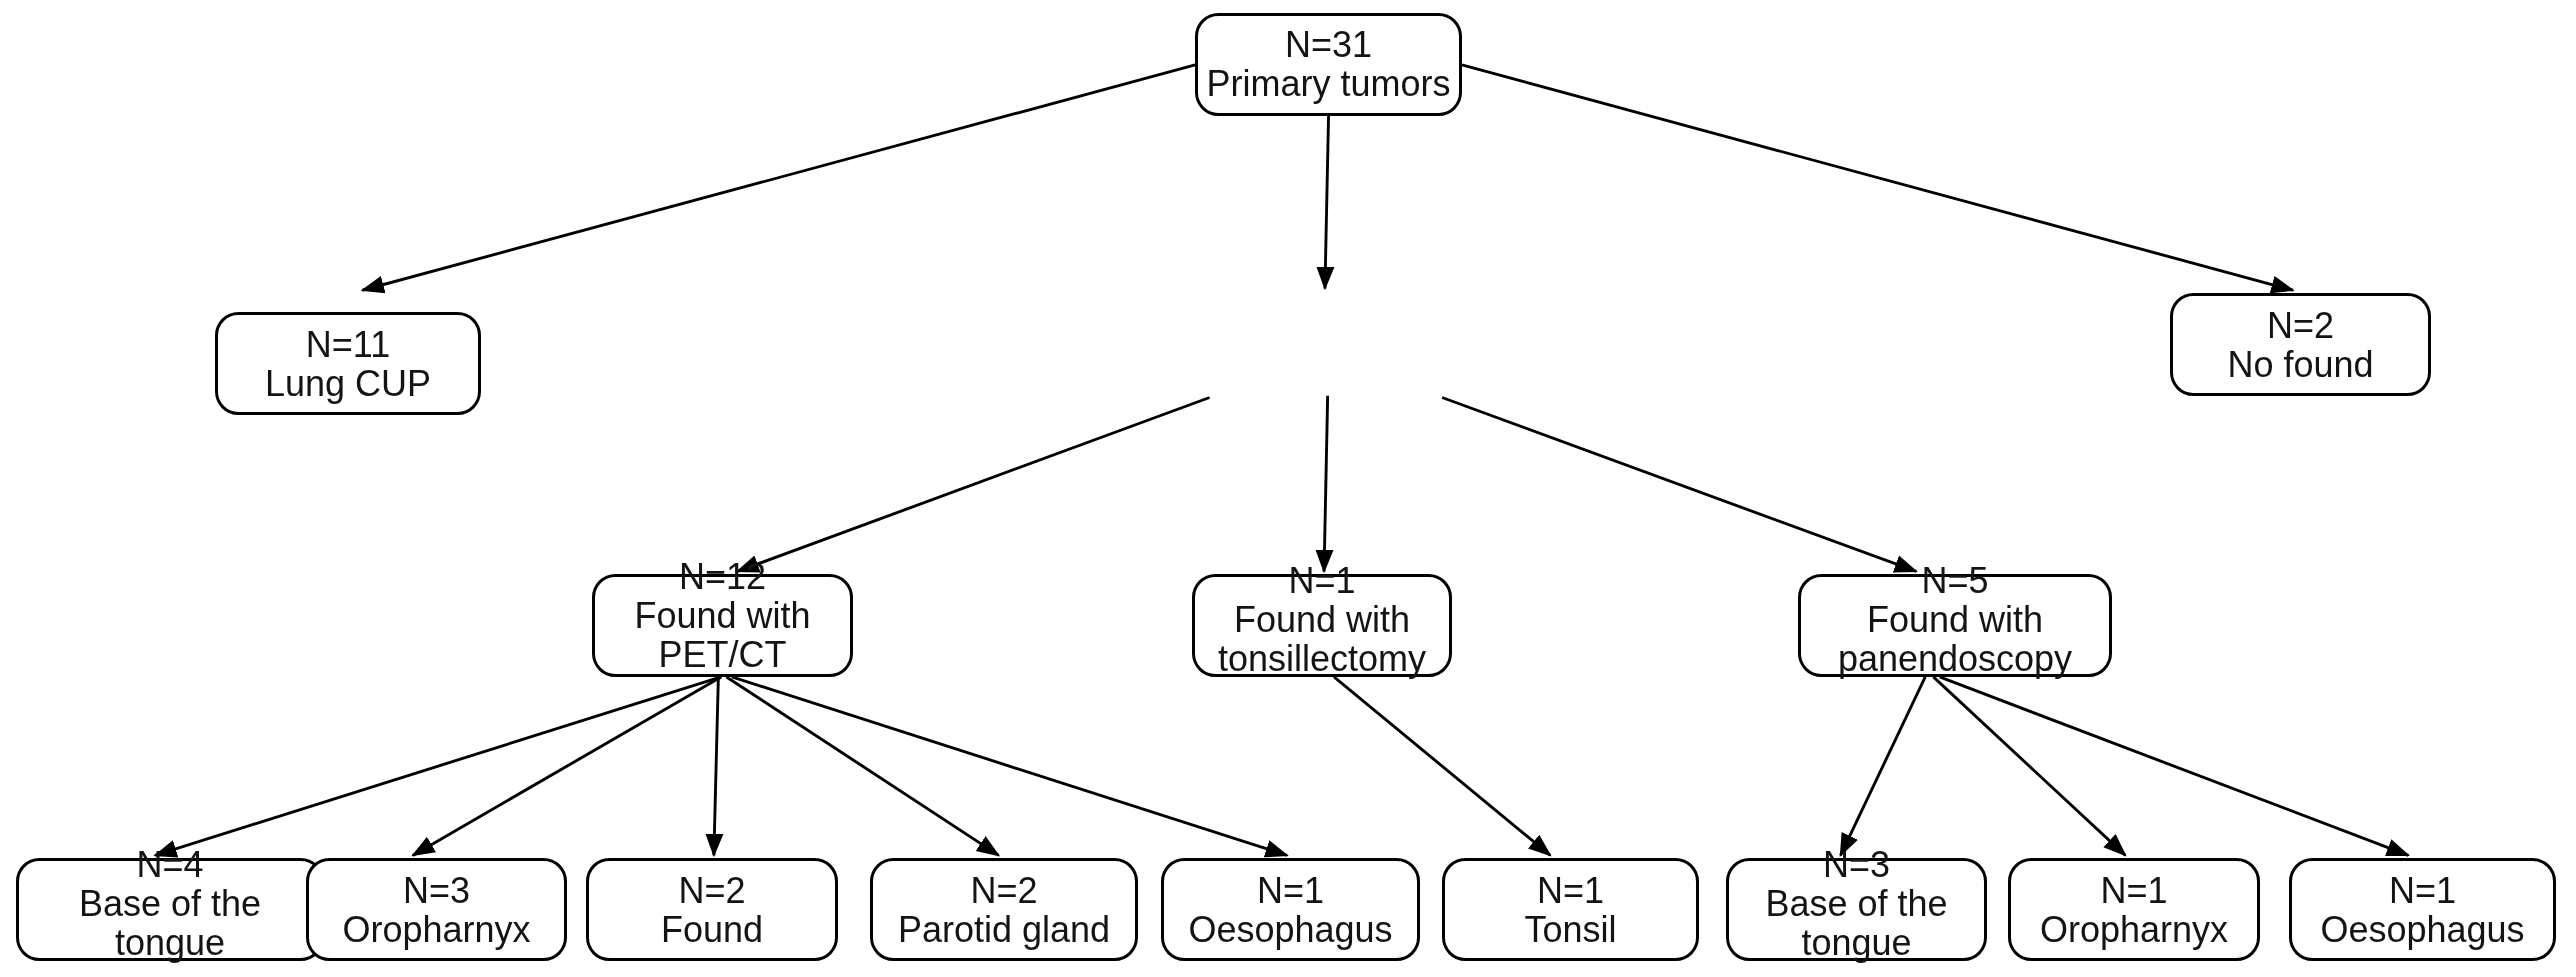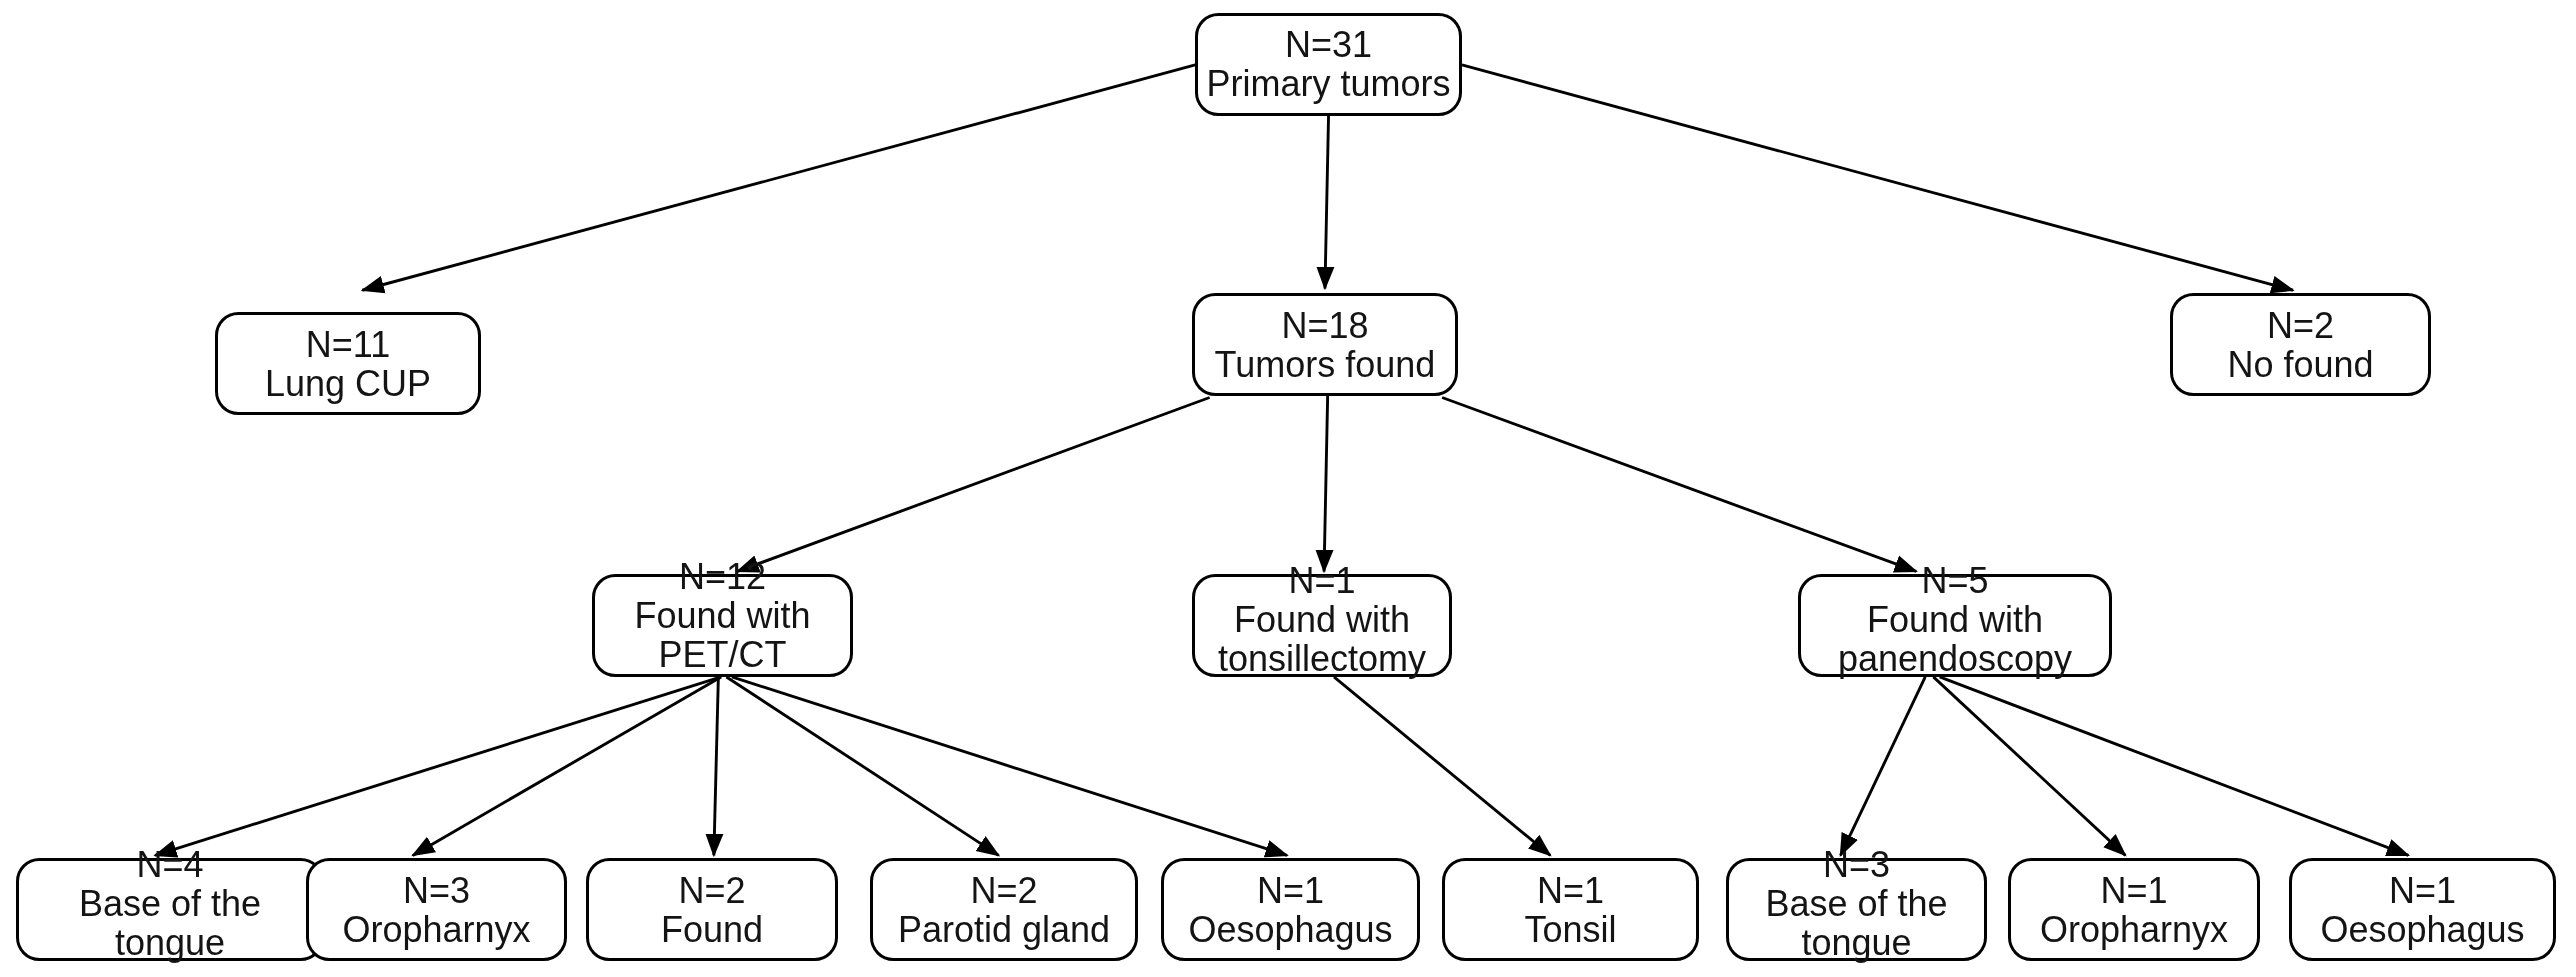--- a/index.html
+++ b/index.html
@@ -89,26 +89,20 @@
       <span class="ln">Primary tumors</span>
     </div>
   </div>
 
   <div class="node" style="left:215px;top:293px;width:266px;margin-top:19px;">
     <div class="txt">
       <span class="ln">N=11</span>
       <span class="ln">Lung CUP</span>
     </div>
   </div>
-  <div class="node" style="left:1192px;top:293px;width:266px;">
-    <div class="txt">
-      <span class="ln">N=18</span>
-      <span class="ln">Tumors found</span>
-    </div>
-  </div>
   <div class="node" style="left:2170px;top:293px;width:261px;">
     <div class="txt">
       <span class="ln">N=2</span>
       <span class="ln">No found</span>
     </div>
   </div>
 
   <div class="node three" style="left:592px;top:574px;width:261px;align-items:flex-end;">
     <div class="txt">
       <span class="ln">N=12</span>

